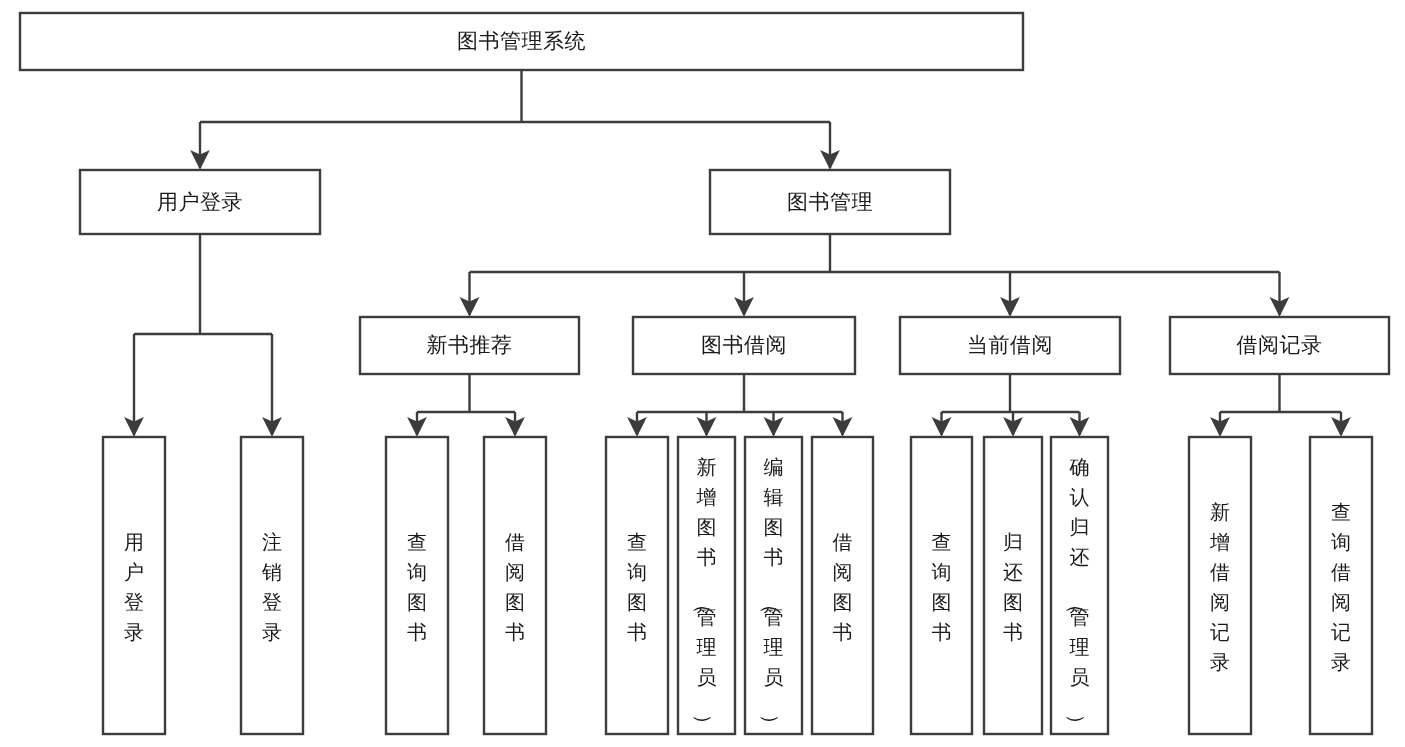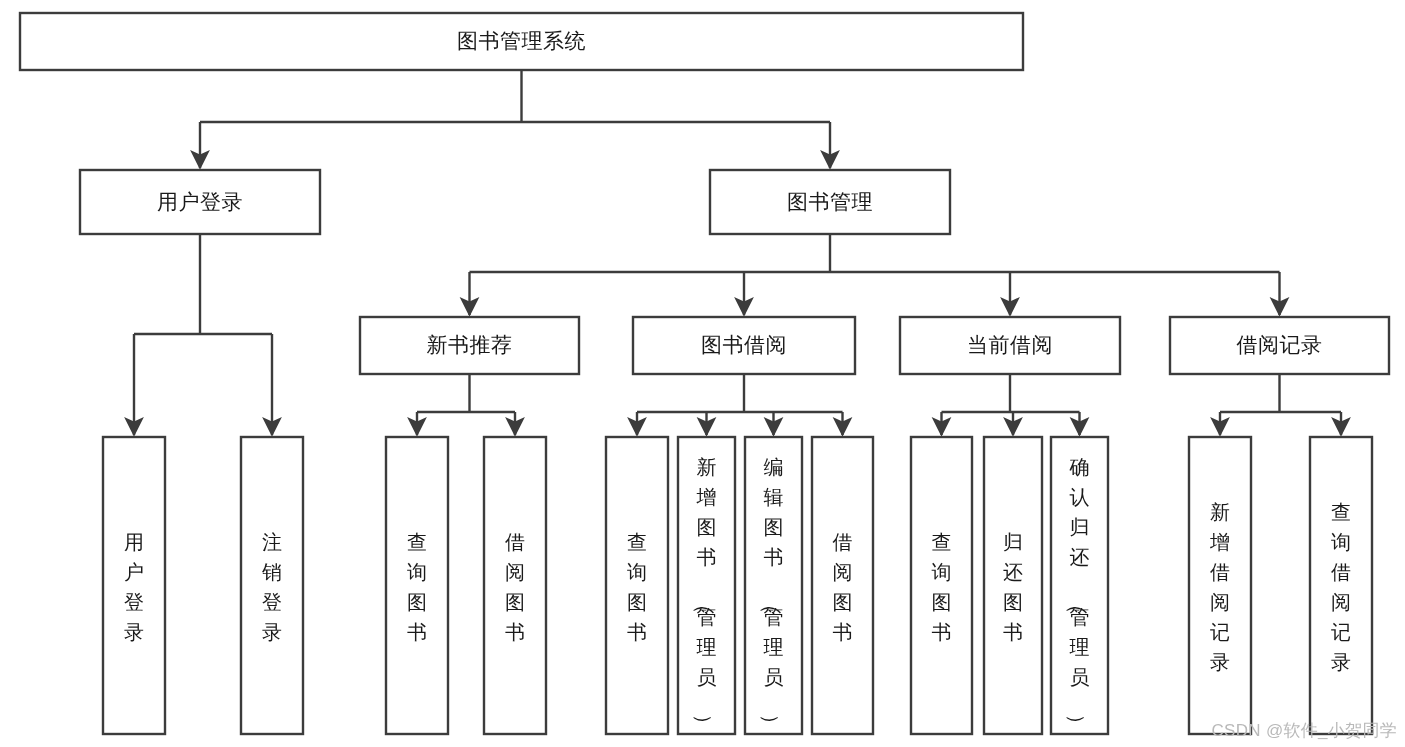--- a/index.html
+++ b/index.html
@@ -191,14 +191,13 @@
         <g>
           <rect x="1189" y="437" width="62" height="297" class="node-box"></rect>
           <text x="1220" class="node-label-vertical"><tspan x="1220" y="518.9">新</tspan><tspan x="1220" y="548.9">增</tspan><tspan x="1220" y="578.9">借</tspan><tspan x="1220" y="608.9">阅</tspan><tspan x="1220" y="638.9">记</tspan><tspan x="1220" y="668.9">录</tspan></text>
         </g>
         <g>
           <rect x="1310" y="437" width="62" height="297" class="node-box"></rect>
           <text x="1341" class="node-label-vertical"><tspan x="1341" y="518.9">查</tspan><tspan x="1341" y="548.9">询</tspan><tspan x="1341" y="578.9">借</tspan><tspan x="1341" y="608.9">阅</tspan><tspan x="1341" y="638.9">记</tspan><tspan x="1341" y="668.9">录</tspan></text>
         </g>
       </g>
   </svg>
-  <div class="watermark-text">CSDN @软件_小贺同学</div>
 </div>
 
 </body></html>

